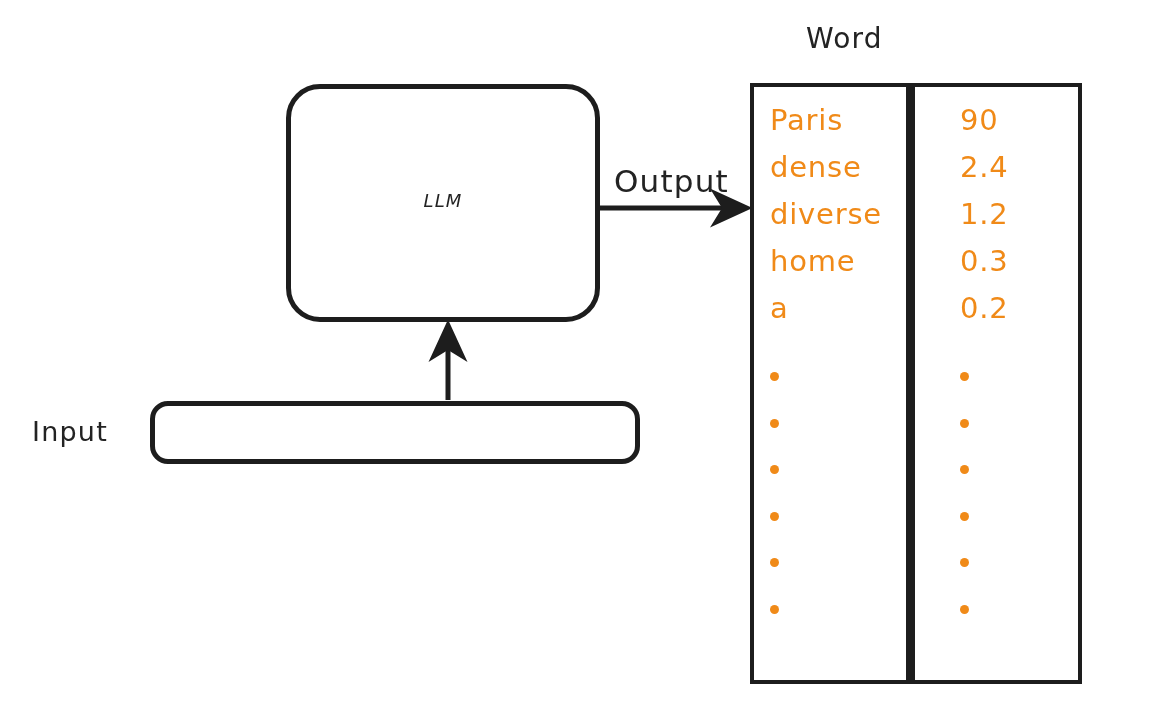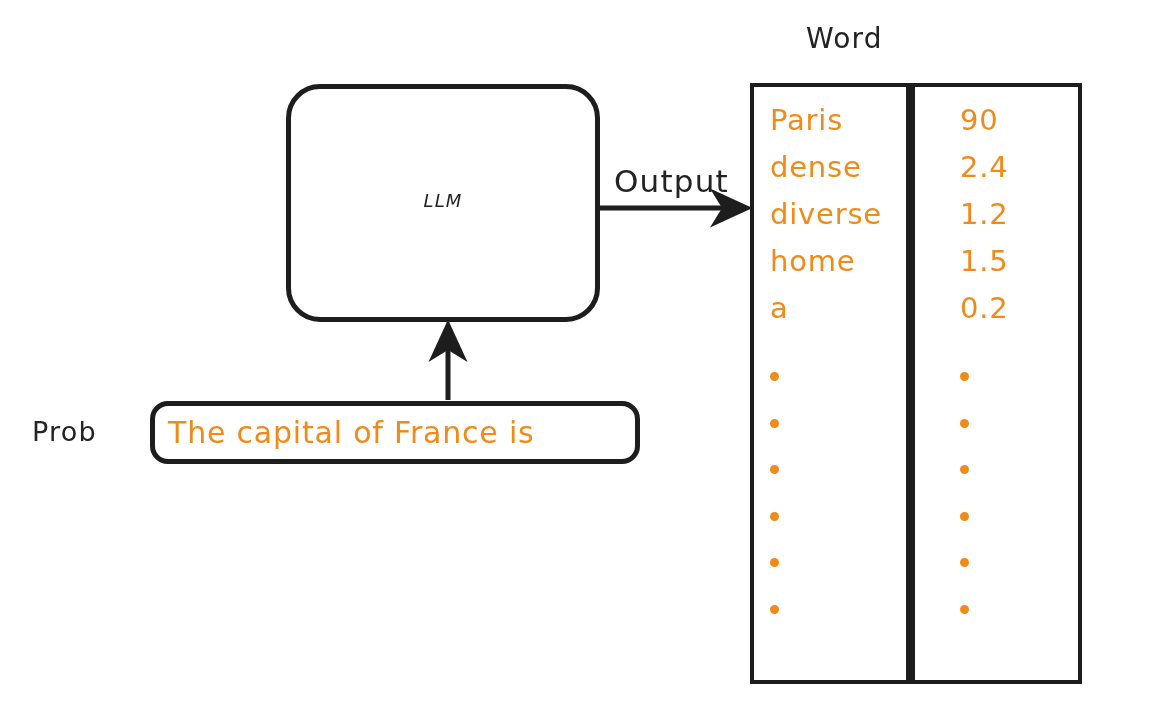--- a/index.html
+++ b/index.html
@@ -148,38 +148,37 @@
     <line x1="448" y1="400" x2="448" y2="327" stroke="#1d1d1d" stroke-width="5" marker-end="url(#ah)"></line>
 
     <line x1="600" y1="208" x2="745" y2="208" stroke="#1d1d1d" stroke-width="5" marker-end="url(#ah)"></line>
   </svg>
 
   <div id="llm-box" class="abs"></div>
   <div id="llm-label" class="abs ink">LLM</div>
 
   <div id="output-label" class="abs ink">Output</div>
 
-  <div id="input-label" class="abs ink">Prob</div>
+  <div id="input-label" class="abs ink">Input</div>
   <div id="input-box" class="abs"></div>
-  <div id="input-value" class="abs ink-orange">The capital of France is</div>
 
   <div class="abs ink col-header" id="header-word">Word</div>
 
   <div id="table-box" class="abs"></div>
   <div id="table-divider" class="abs"></div>
 
   <div id="table-content">
       <div class="abs ink-orange cell cell-word" style="top: 103px;">Paris</div>
       <div class="abs ink-orange cell cell-prob" style="top: 103px;">90</div>
       <div class="abs ink-orange cell cell-word" style="top: 150px;">dense</div>
       <div class="abs ink-orange cell cell-prob" style="top: 150px;">2.4</div>
       <div class="abs ink-orange cell cell-word" style="top: 197px;">diverse</div>
       <div class="abs ink-orange cell cell-prob" style="top: 197px;">1.2</div>
       <div class="abs ink-orange cell cell-word" style="top: 244px;">home</div>
-      <div class="abs ink-orange cell cell-prob" style="top: 244px;">1.5</div>
+      <div class="abs ink-orange cell cell-prob" style="top: 244px;">0.3</div>
       <div class="abs ink-orange cell cell-word" style="top: 291px;">a</div>
       <div class="abs ink-orange cell cell-prob" style="top: 291px;">0.2</div>
       <div class="abs dot dot-word" style="top: 372px;"></div>
       <div class="abs dot dot-prob" style="top: 372px;"></div>
       <div class="abs dot dot-word" style="top: 418.5px;"></div>
       <div class="abs dot dot-prob" style="top: 418.5px;"></div>
       <div class="abs dot dot-word" style="top: 465px;"></div>
       <div class="abs dot dot-prob" style="top: 465px;"></div>
       <div class="abs dot dot-word" style="top: 511.5px;"></div>
       <div class="abs dot dot-prob" style="top: 511.5px;"></div>

